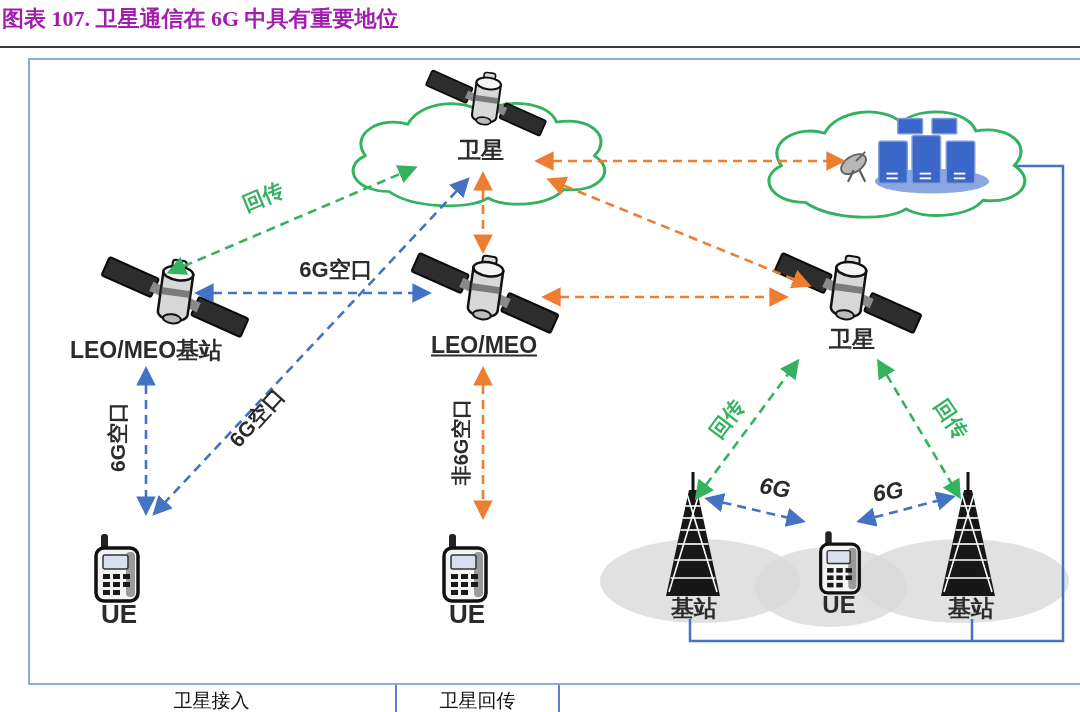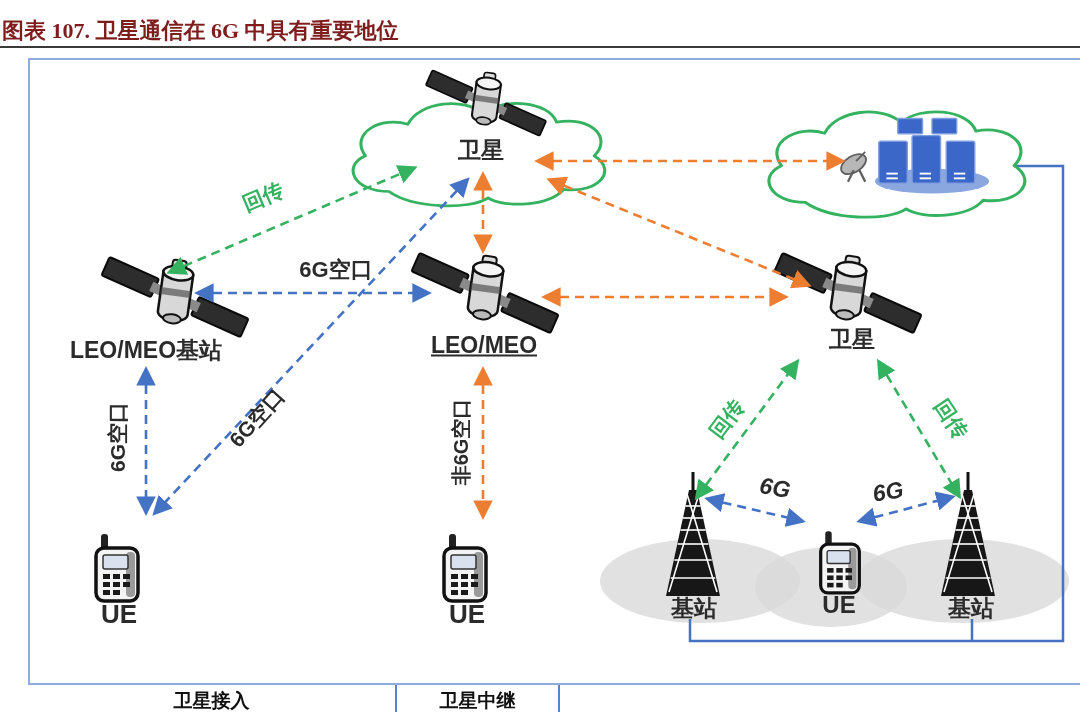--- a/index.html
+++ b/index.html
@@ -1,21 +1,21 @@
 <!DOCTYPE html>
 <html><head>
 <meta charset="utf-8">
 <style>
   html,body{margin:0;padding:0;}
   body{
     width:1080px;height:712px;position:relative;overflow:hidden;
     background:#fff;font-family:"Liberation Sans","DejaVu Sans",sans-serif;
   }
   .page-title{
-    position:absolute;left:2px;top:16px;font-size:22px;font-weight:bold;color:#7f1d1d;
+    position:absolute;left:2px;top:4px;font-size:22px;font-weight:bold;color:#a21caf;
     font-family:"Liberation Serif","DejaVu Serif",serif;white-space:nowrap;
   }
   .title-rule{position:absolute;left:0;top:46px;width:1080px;height:2px;background:#3a3a3a;}
   .diagram-box{
     position:absolute;left:28px;top:58px;width:1050px;height:654px;
     border:2px solid #8faadc;border-right:none;border-bottom:none;z-index:0;background:#fff;
   }
   svg.layer{position:absolute;left:0;top:0;z-index:1;}
   .lbl{
     position:absolute;z-index:2;white-space:nowrap;font-weight:700;color:#2b2b2b;
@@ -24,21 +24,21 @@
   .lbl.node{font-size:23px;text-align:center;}
   .lbl.edge{font-size:21px;}
   .lbl.green{color:#34b25f;}
   .lbl.italic{font-style:italic;font-size:23px;}
   .footer-bar{
     position:absolute;left:28px;top:683px;width:1052px;height:29px;z-index:3;
     background:#fff;border-top:2px solid #8faadc;display:flex;box-sizing:border-box;
   }
   .footer-cell{
     display:flex;align-items:center;justify-content:center;
-    font-size:19px;font-weight:700;color:#111;box-sizing:border-box;padding-top:4px;
+    font-size:19px;font-weight:400;color:#111;box-sizing:border-box;padding-top:4px;
   }
   .footer-cell.c1{width:367px;}
   .footer-cell.c2{width:165px;border-left:2px solid #5b82c9;border-right:2px solid #5b82c9;}
   .footer-cell.c3{flex:1;}
 </style>
 </head>
 <body>
 
 <div class="page-title">图表 107. 卫星通信在 6G 中具有重要地位</div>
 <div class="title-rule"></div>
@@ -194,14 +194,14 @@
 <div class="lbl edge" style="left:257px;top:418px;--rot:-48deg;">6G空口</div>
 <div class="lbl edge" style="left:118px;top:437px;--rot:-90deg;">6G空口</div>
 <div class="lbl edge" style="left:461px;top:442px;--rot:-90deg;font-size:20px;">非6G空口</div>
 <div class="lbl edge green" style="left:727px;top:419px;--rot:-53deg;">回传</div>
 <div class="lbl edge green" style="left:951px;top:419px;--rot:56deg;">回传</div>
 <div class="lbl edge italic" style="left:775px;top:488px;--rot:10deg;">6G</div>
 <div class="lbl edge italic" style="left:888px;top:492px;--rot:-9deg;">6G</div>
 
 <div class="footer-bar">
   <div class="footer-cell c1">卫星接入</div>
-  <div class="footer-cell c2">卫星中继</div>
+  <div class="footer-cell c2">卫星回传</div>
 </div>
 
 </body></html>

